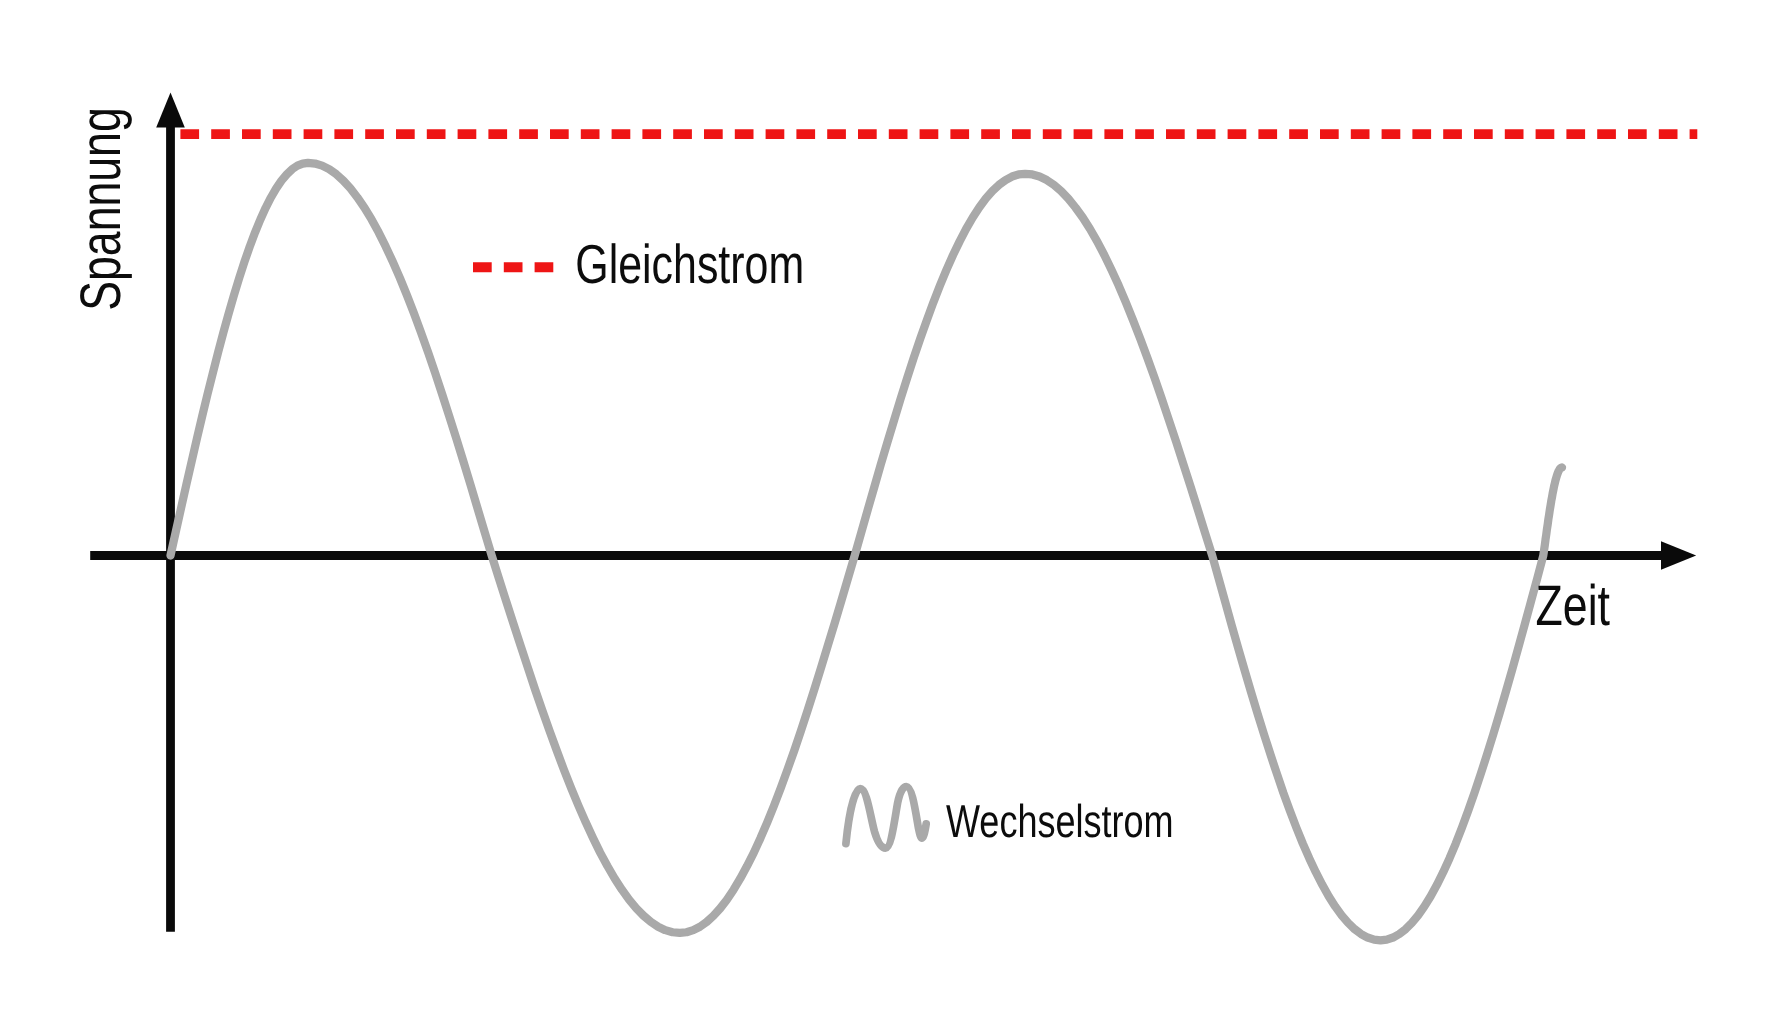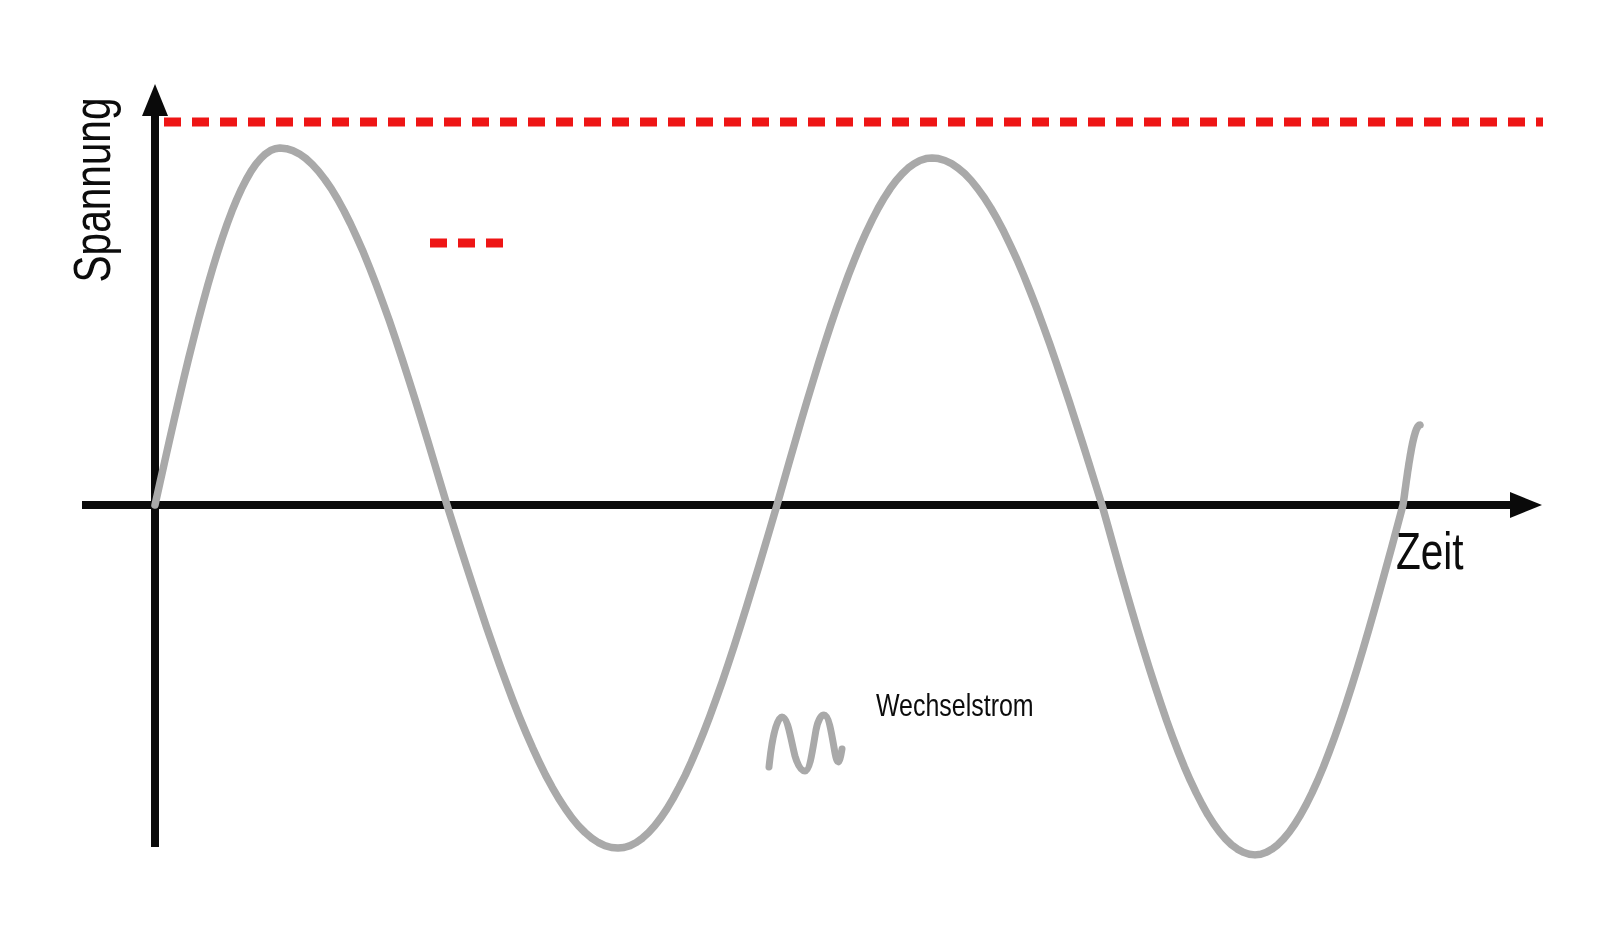--- a/index.html
+++ b/index.html
@@ -5,21 +5,21 @@
   html,body{margin:0;padding:0;background:#ffffff;}
   .stage{position:relative;width:1620px;height:936px;background:#ffffff;overflow:hidden;
          font-family:"Liberation Sans",sans-serif;color:#111;}
   svg{position:absolute;left:0;top:0;}
   .lbl{position:absolute;white-space:nowrap;color:#0c0c0c;font-weight:500;}
   .condense{display:inline-block;transform:scaleX(.78);transform-origin:left center;}
   #y-axis-label{left:92px;top:190px;font-size:52px;
                 transform:translate(-50%,-50%) rotate(-90deg) scaleX(.78);}
   #x-axis-label{left:1396px;top:551px;font-size:52px;transform:translateY(-50%);}
   #legend-dc-label{left:523px;top:240px;font-size:50px;transform:translateY(-50%);}
-  #legend-ac-label{left:860px;top:705px;font-size:32px;transform:translateY(-50%);margin-left:16px;}
+  #legend-ac-label{left:860px;top:747px;font-size:42px;transform:translateY(-50%);}
 </style>
 </head>
 <body>
 
 <div class="stage">
 
   <svg id="plot" width="1620" height="936" viewBox="0 0 1620 936">
 
     <line id="y-axis" x1="155" y1="847" x2="155" y2="106" stroke="#0a0a0a" stroke-width="8"></line>
     <polygon id="y-arrow" points="155,84 142,116 168,116" fill="#0a0a0a"></polygon>
@@ -35,18 +35,21 @@
              C 818 720, 821 715, 824 715 C 829 715, 832 736, 835 753
              C 837 763, 839 768, 842 749" stroke="#a9a9a9"></path>
   </svg>
 
   <div class="lbl" id="y-axis-label">Spannung</div>
 
   <div class="lbl" id="x-axis-label">
     <span class="condense">Zeit</span>
   </div>
 
+  <div class="lbl" id="legend-dc-label">
+    <span class="condense">Gleichstrom</span>
+  </div>
 
   <div class="lbl" id="legend-ac-label">
     <span class="condense">Wechselstrom</span>
   </div>
 
 </div>
 
 </body></html>

